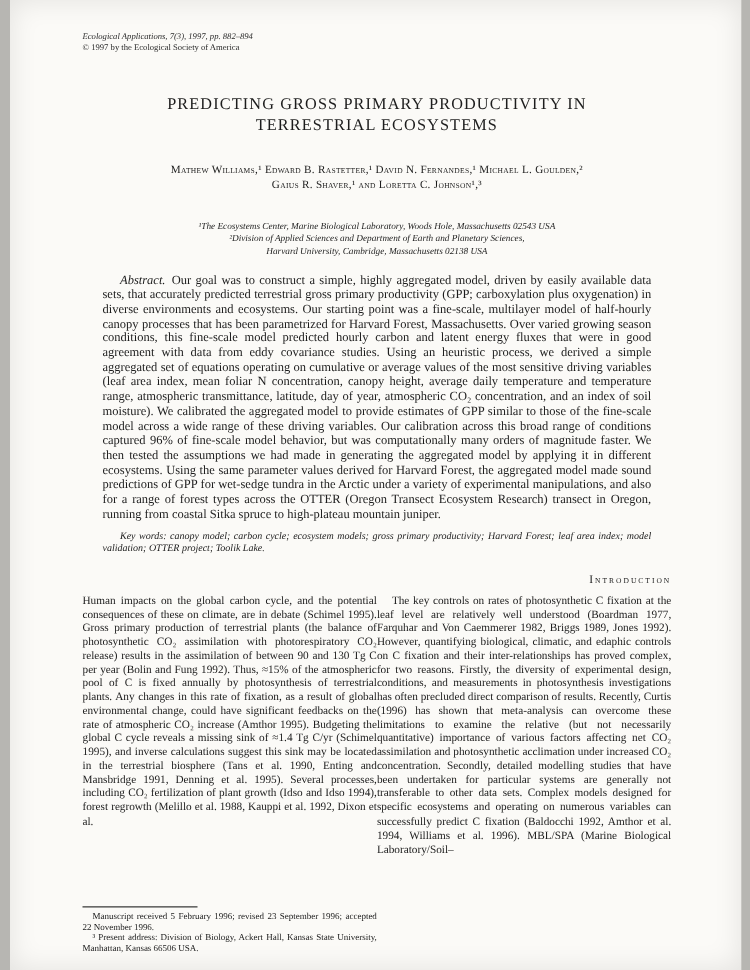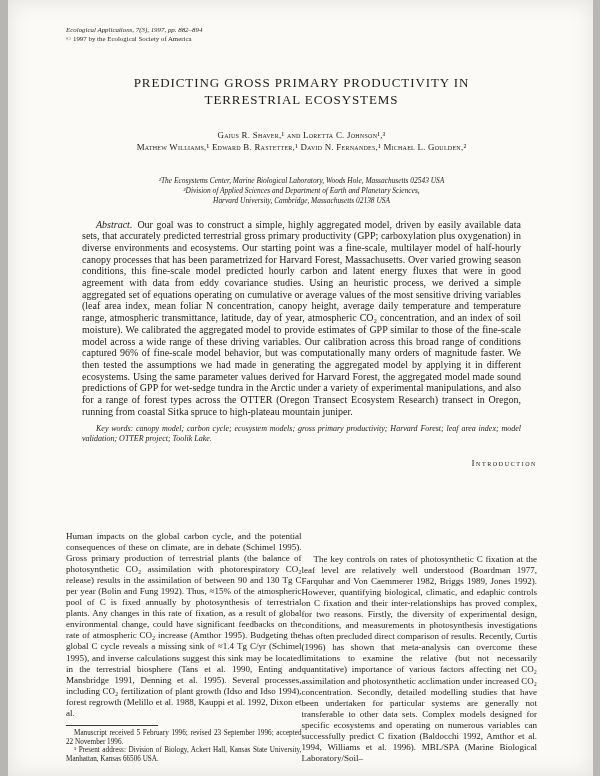--- a/index.html
+++ b/index.html
@@ -81,21 +81,20 @@
     margin: 14px 0 7px 0;
     text-align: right;
     font-variant: small-caps;
     font-size: 9.2px;
     letter-spacing: 1.6px;
   }
   .columns {
     display: flex;
     flex: 1 1 auto;
     min-height: 0;
-    align-items: flex-end;
   }
   .col {
     flex: 1 1 0;
     display: flex;
     flex-direction: column;
     min-width: 0;
   }
   .col p {
     margin: 0;
     font-size: 9px;
@@ -132,22 +131,22 @@
 <div class="page">
 
   <div class="journal-header">
     <div class="cite">Ecological Applications, 7(3), 1997, pp. 882–894</div>
     <div>© 1997 by the Ecological Society of America</div>
   </div>
 
   <h1 class="paper-title">PREDICTING GROSS PRIMARY PRODUCTIVITY IN TERRESTRIAL ECOSYSTEMS</h1>
 
   <div class="authors">
+    <div>Mathew Williams,¹ Edward B. Rastetter,¹ David N. Fernandes,¹ Michael L. Goulden,²</div>
     <div>Gaius R. Shaver,¹ and Loretta C. Johnson¹,³</div>
-    <div>Mathew Williams,¹ Edward B. Rastetter,¹ David N. Fernandes,¹ Michael L. Goulden,²</div>
   </div>
 
   <div class="affiliations">
     <div>¹The Ecosystems Center, Marine Biological Laboratory, Woods Hole, Massachusetts 02543 USA</div>
     <div>²Division of Applied Sciences and Department of Earth and Planetary Sciences,</div>
     <div>Harvard University, Cambridge, Massachusetts 02138 USA</div>
   </div>
 
   <p class="abstract"><span class="abstract-label">Abstract.</span><span>Our goal was to construct a simple, highly aggregated model, driven by easily available data sets, that accurately predicted terrestrial gross primary productivity (GPP; carboxylation plus oxygenation) in diverse environments and ecosystems. Our starting point was a fine-scale, multilayer model of half-hourly canopy processes that has been parametrized for Harvard Forest, Massachusetts. Over varied growing season conditions, this fine-scale model predicted hourly carbon and latent energy fluxes that were in good agreement with data from eddy covariance studies. Using an heuristic process, we derived a simple aggregated set of equations operating on cumulative or average values of the most sensitive driving variables (leaf area index, mean foliar N concentration, canopy height, average daily temperature and temperature range, atmospheric transmittance, latitude, day of year, atmospheric CO₂ concentration, and an index of soil moisture). We calibrated the aggregated model to provide estimates of GPP similar to those of the fine-scale model across a wide range of these driving variables. Our calibration across this broad range of conditions captured 96% of fine-scale model behavior, but was computationally many orders of magnitude faster. We then tested the assumptions we had made in generating the aggregated model by applying it in different ecosystems. Using the same parameter values derived for Harvard Forest, the aggregated model made sound predictions of GPP for wet-sedge tundra in the Arctic under a variety of experimental manipulations, and also for a range of forest types across the OTTER (Oregon Transect Ecosystem Research) transect in Oregon, running from coastal Sitka spruce to high-plateau mountain juniper.</span></p>
 

